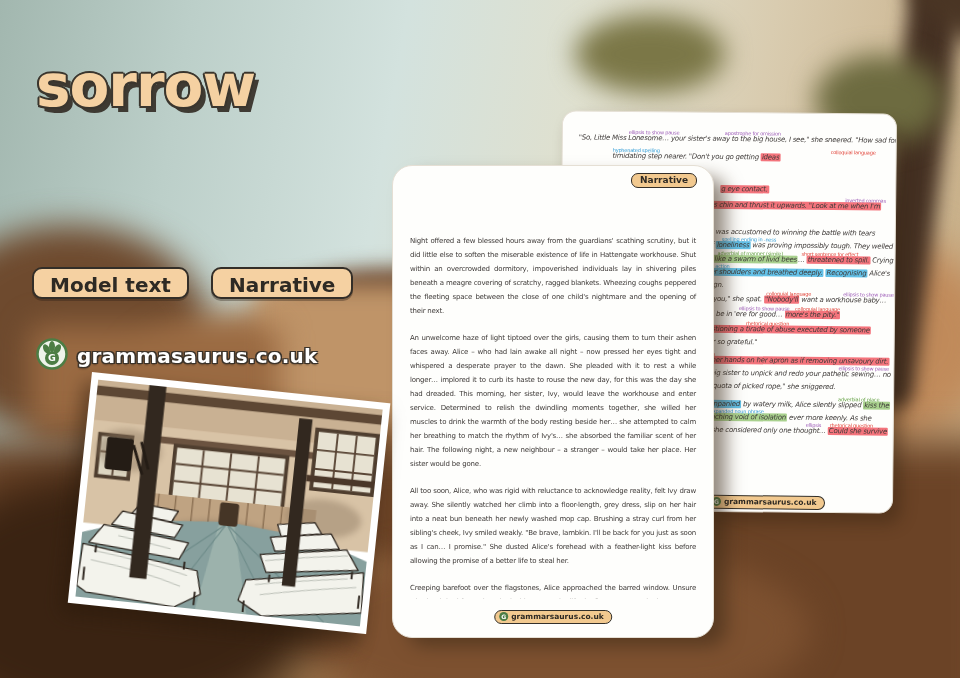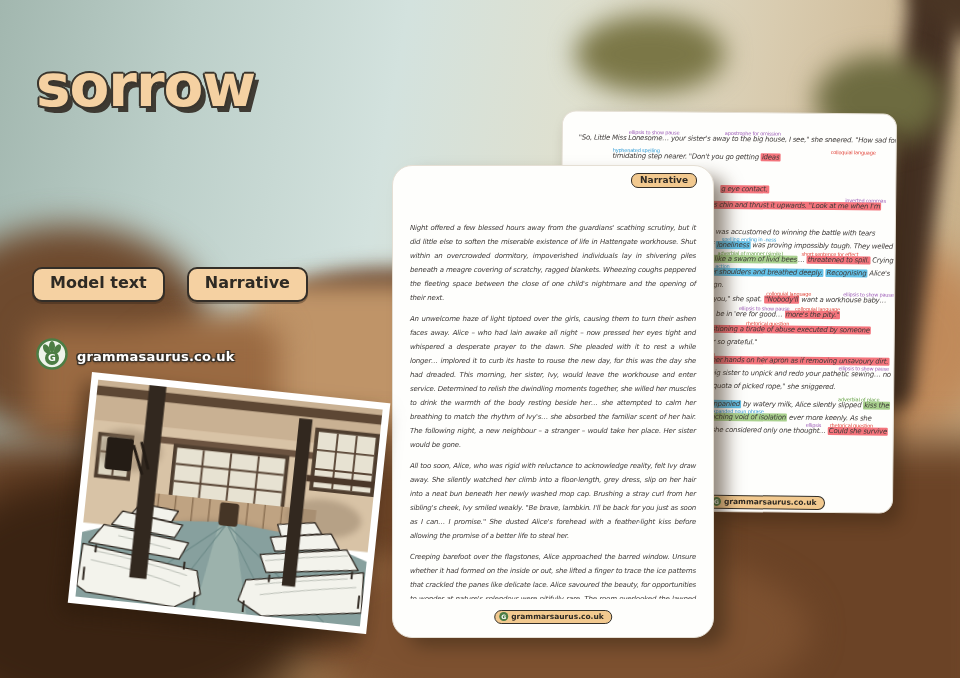--- a/index.html
+++ b/index.html
@@ -26,39 +26,39 @@
 
   
   .bubble { font-weight:bold; color:#f5d1a2; letter-spacing:-1px;
             text-shadow: -1.5px -1.5px 0 #3b362e, 1.5px -1.5px 0 #3b362e,
                          -1.5px 1.5px 0 #3b362e, 1.5px 1.5px 0 #3b362e,
                          0 -2px 0 #3b362e, 0 2px 0 #3b362e, -2px 0 0 #3b362e, 2px 0 0 #3b362e,
                          5px 6px 0 rgba(52,46,38,.92); }
   .hero-title { position:absolute; left:30px; top:44px; font-size:58px; line-height:1.46; z-index:6; }
   .hero-title .t2 { padding-left:6px; display:block; }
   .hero-tags { position:absolute; left:32px; top:267px; z-index:6; display:flex; gap:22px; }
-  .tag-pill { display:inline-block; padding:4px 16px 8px; background:#f5d1a2; border:2.5px solid #332e28;
-              border-radius:10px; font-size:16px; font-weight:bold; color:#2e2a24; box-shadow:0 2px 0 rgba(40,30,20,.35); }
+  .tag-pill { display:inline-block; padding:4px 16px 0; background:#f5d1a2; border:2.5px solid #332e28;
+              border-radius:10px; font-size:20px; font-weight:bold; color:#2e2a24; box-shadow:0 2px 0 rgba(40,30,20,.35); }
   .site-badge { position:absolute; left:36px; top:338px; z-index:6; display:flex; align-items:center; gap:9px; }
-  .site-badge .txt { font-size:13px; font-weight:bold; color:#ffffff; letter-spacing:.2px;
+  .site-badge .txt { font-size:20px; font-weight:bold; color:#ffffff; letter-spacing:.2px;
               text-shadow:-1.4px -1.4px 0 #3b332a,1.4px -1.4px 0 #3b332a,-1.4px 1.4px 0 #3b332a,1.4px 1.4px 0 #3b332a,0 2px 2px rgba(0,0,0,.4); }
 
   
   .page { position:absolute; background:#fefefc; border:1px solid #e5dfd4; }
   .page-back { left:560px; top:112px; width:335px; height:400px; border-radius:14px; z-index:2;
                transform:rotate(.6deg); box-shadow:8px 10px 16px rgba(50,32,16,.4); overflow:hidden; }
   .page-front { left:392px; top:165px; width:322px; height:473px; border-radius:20px; z-index:4;
                 box-shadow:14px 10px 18px -2px rgba(59,40,22,.55); overflow:hidden; }
 
   .front-title { position:absolute; top:9px; left:0; right:0; text-align:center; font-size:29px; letter-spacing:-1px; white-space:nowrap; }
   .front-badge { position:absolute; top:7px; right:16px; background:#f2c98f; border:1.6px solid #332e28; border-radius:7px;
                  padding:1px 8px 2px; font-size:9px; font-weight:bold; color:#2e2a24; z-index:3; }
   .front-body { position:absolute; left:0; top:55px; width:100%; height:378px; padding:0 17px; overflow:hidden; }
-  .front-body p { font-style:italic; font-size:7px; letter-spacing:-.2px; line-height:14px; text-align:justify;
-                  color:#3e3a38; margin:0 0 7px; }
+  .front-body p { font-size:7px; letter-spacing:-.2px; line-height:14px; text-align:justify;
+                  color:#3e3a38; margin:13px 0 7px; }
   .footer-pill { position:absolute; display:flex; align-items:center; gap:3px; background:#f2c98f; border:1.2px solid #33302a;
                  border-radius:8px; padding:1px 7px 2px 4px; font-size:7.5px; font-weight:bold; color:#2c2822; white-space:nowrap; }
   .footer-front { left:50%; transform:translateX(-50%); bottom:13px; }
   .footer-back { left:148px; top:382px; }
   .mini-logo { width:9px; height:9px; border-radius:50%; background:#4c7d44; color:#fff; font-size:6px; font-weight:bold;
                display:flex; align-items:center; justify-content:center; }
 
   
   .back-lines { position:absolute; left:0; top:22px; width:100%; }
   .bline { position:relative; height:13px; white-space:nowrap; font-style:italic; font-size:7px;

